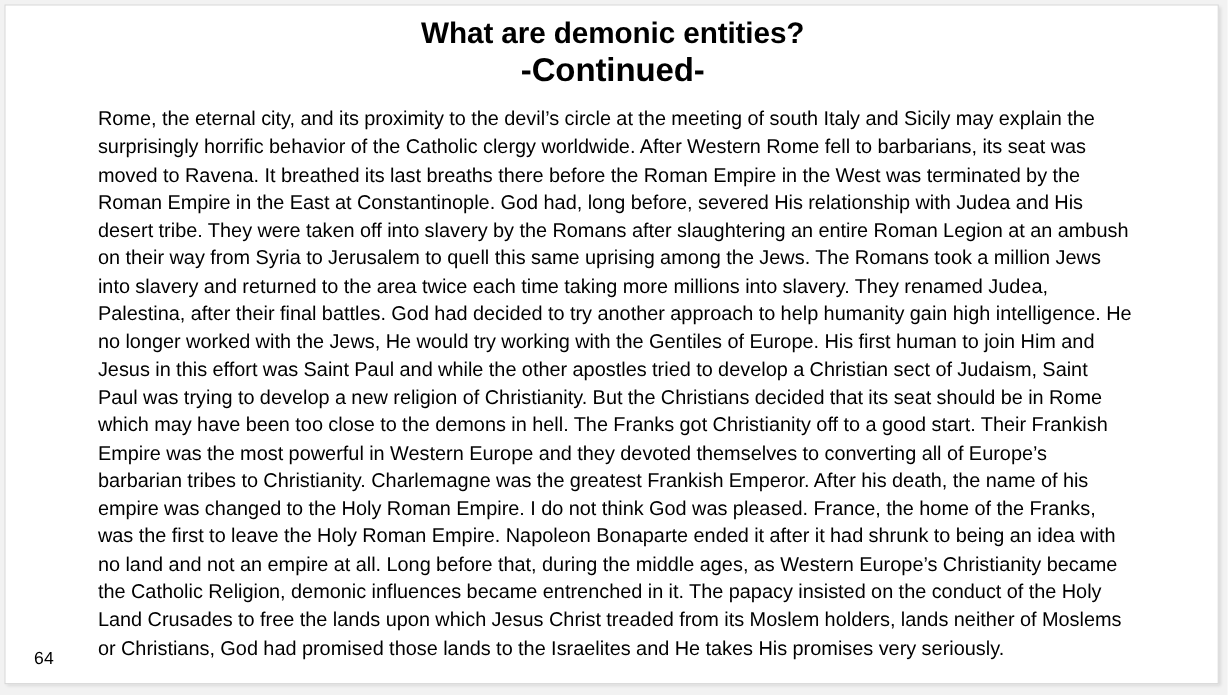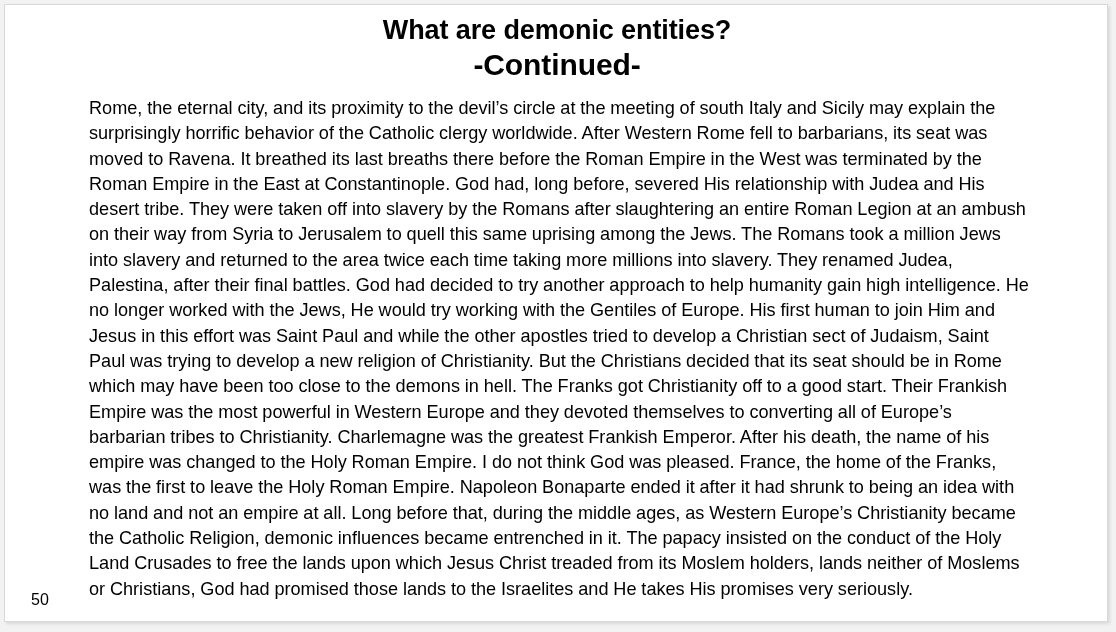--- a/index.html
+++ b/index.html
@@ -95,16 +95,16 @@
 
     <div class="title-block">
       <div class="title-line">What are demonic entities?</div>
       <div class="title-line subtitle">-Continued-</div>
     </div>
 
     <div class="body-block">
       <p>Rome, the eternal city, and its proximity to the devil’s circle at the meeting of south Italy and Sicily may explain the surprisingly horrific behavior of the Catholic clergy worldwide. After Western Rome fell to barbarians, its seat was moved to Ravena. It breathed its last breaths there before the Roman Empire in the West was terminated by the Roman Empire in the East at Constantinople. God had, long before, severed His relationship with Judea and His desert tribe. They were taken off into slavery by the Romans after slaughtering an entire Roman Legion at an ambush on their way from Syria to Jerusalem to quell this same uprising among the Jews. The Romans took a million Jews into slavery and returned to the area twice each time taking more millions into slavery. They renamed Judea, Palestina, after their final battles. God had decided to try another approach to help humanity gain high intelligence. He no longer worked with the Jews, He would try working with the Gentiles of Europe. His first human to join Him and Jesus in this effort was Saint Paul and while the other apostles tried to develop a Christian sect of Judaism, Saint Paul was trying to develop a new religion of Christianity. But the Christians decided that its seat should be in Rome which may have been too close to the demons in hell. The Franks got Christianity off to a good start. Their Frankish Empire was the most powerful in Western Europe and they devoted themselves to converting all of Europe’s barbarian tribes to Christianity. Charlemagne was the greatest Frankish Emperor. After his death, the name of his empire was changed to the Holy Roman Empire. I do not think God was pleased. France, the home of the Franks, was the first to leave the Holy Roman Empire. Napoleon Bonaparte ended it after it had shrunk to being an idea with no land and not an empire at all. Long before that, during the middle ages, as Western Europe’s Christianity became the Catholic Religion, demonic influences became entrenched in it. The papacy insisted on the conduct of the Holy Land Crusades to free the lands upon which Jesus Christ treaded from its Moslem holders, lands neither of Moslems or Christians, God had promised those lands to the Israelites and He takes His promises very seriously.</p>
     </div>
 
-    <div class="page-number">50</div>
+    <div class="page-number">64</div>
 
   </div>
 </div>
 
 </body></html>

